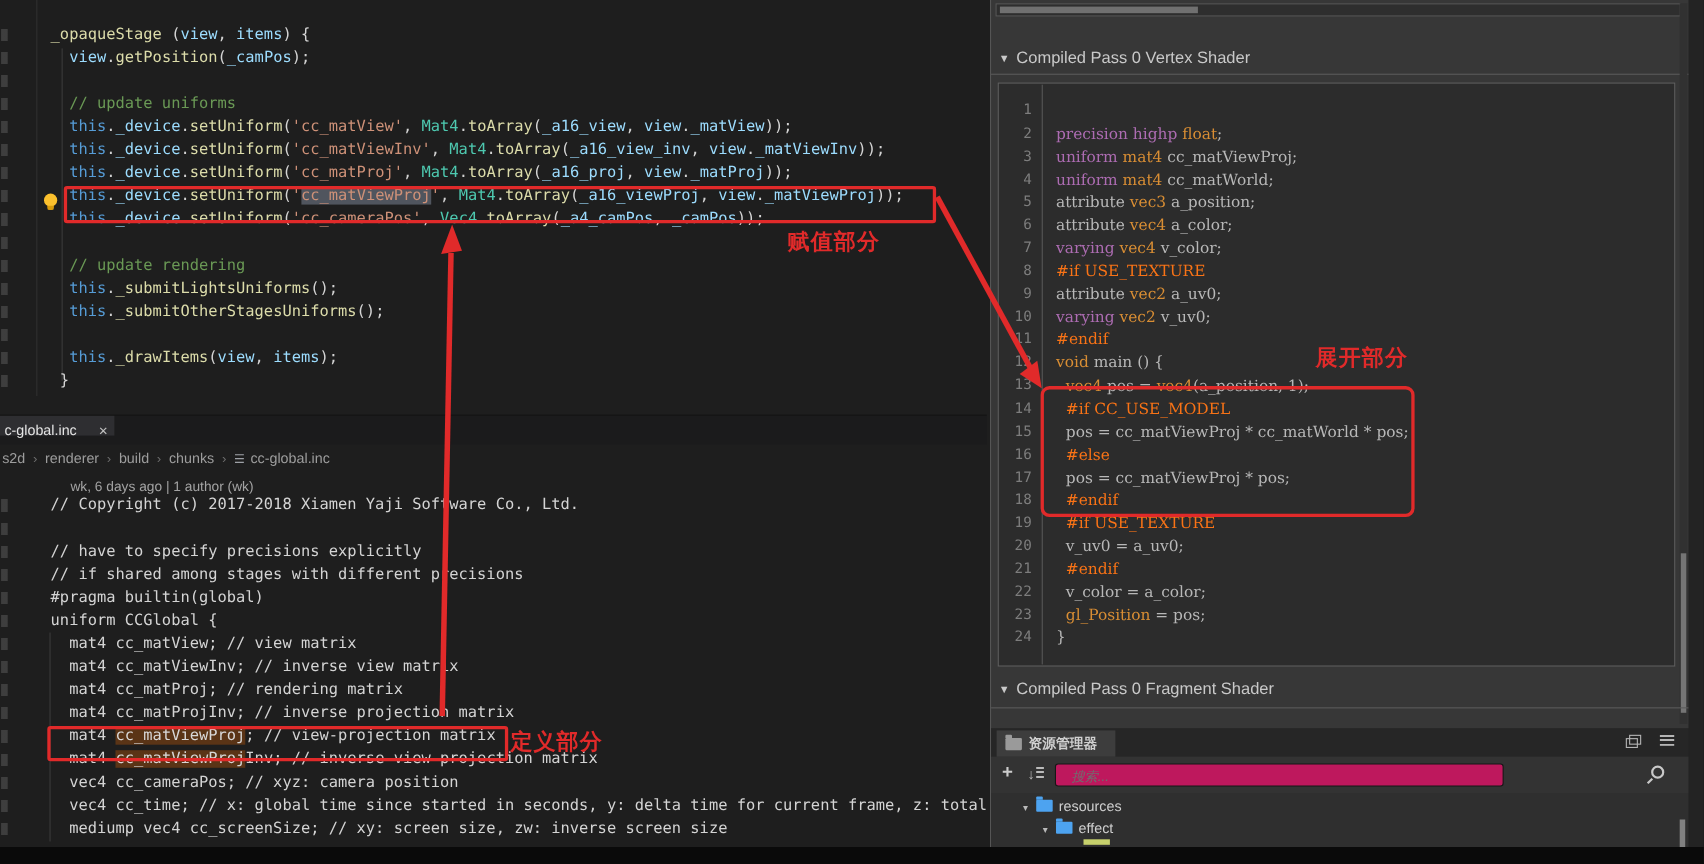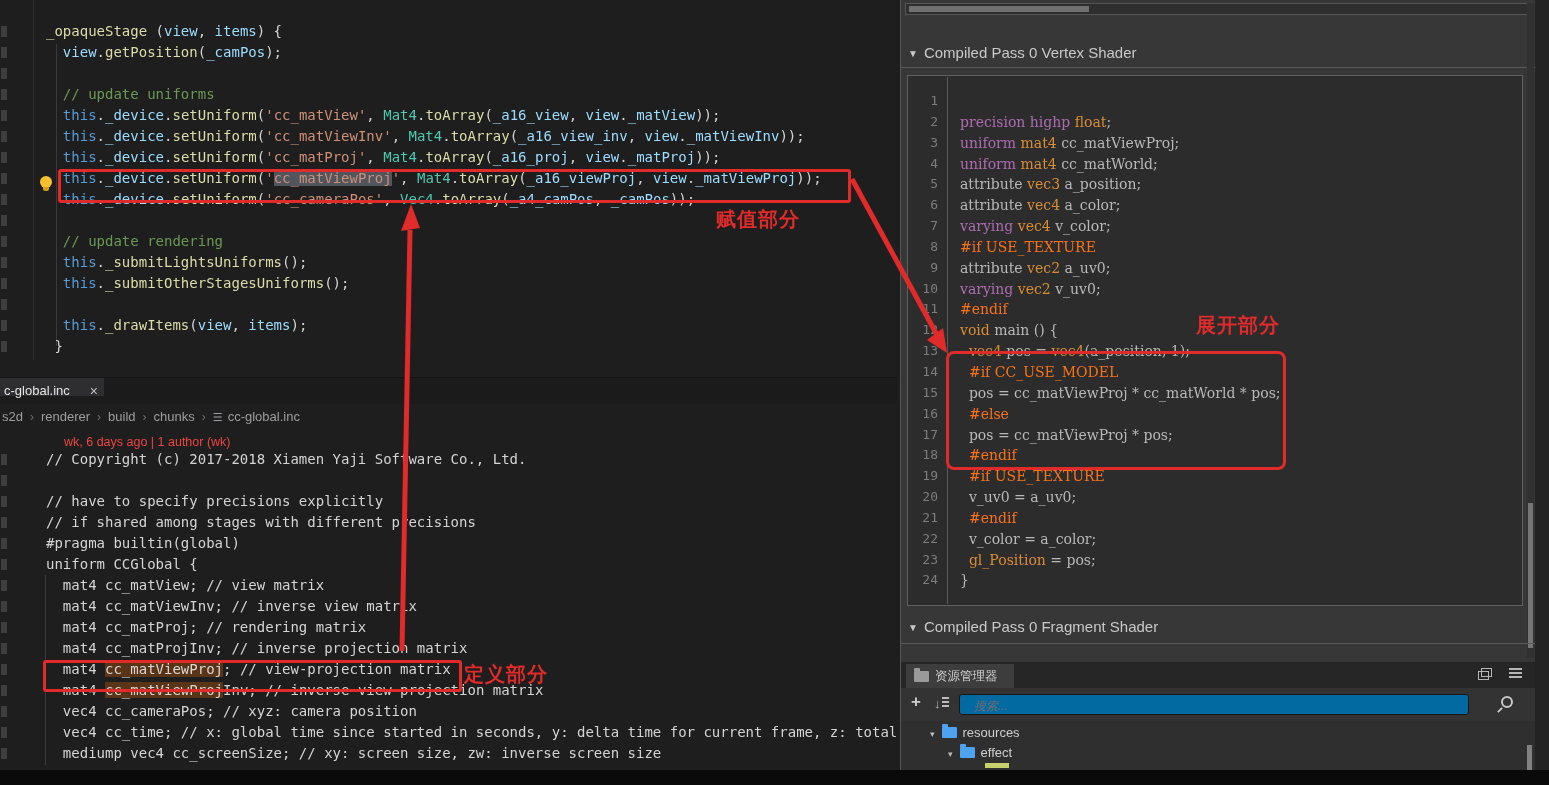--- a/index.html
+++ b/index.html
@@ -22,21 +22,21 @@
   .bulb{position:absolute;left:40px;top:176px;width:12px;height:12px;background:#fbc02d;border-radius:50%;}
   .bulb::after{content:'';position:absolute;left:3px;top:11px;width:6px;height:4px;background:#d79b0c;border-radius:0 0 2px 2px;}
   
   .tabbar{position:absolute;left:0;top:377px;width:897px;height:26px;background:#1b1b1c;border-top:1px solid #141414;}
   .tab-active{position:absolute;left:0;top:0;width:104px;height:18px;background:#2e2e31;color:#e4e4e4;
      font-size:13px;line-height:26px;padding-left:4px;box-sizing:border-box;}
   .tab-close{position:absolute;right:6px;top:0;color:#c0c0c0;font-size:14px;cursor:pointer;}
   .breadcrumb{position:absolute;left:2px;top:405px;height:24px;line-height:24px;font-size:13px;color:#9d9d9d;white-space:nowrap;}
   .bc-sep{color:#6f6f6f;padding:0 7px;font-size:12px;}
   .bc-fileicon{color:#9da0a6;font-size:11px;padding-right:5px;}
-  .blame{position:absolute;left:64px;top:435px;font-size:12.5px;color:#ef4444;}
+  .blame{position:absolute;left:64px;top:435px;font-size:12.5px;color:#a3a3a3;}
   
   .rpanel{position:absolute;left:900px;top:0;width:635px;height:770px;background:#373737;border-left:1px solid #555;}
   .router{position:absolute;left:1535px;top:0;width:14px;height:770px;background:#232323;}
   .hscroll{position:absolute;left:4px;top:3px;width:623px;height:12px;background:#2e2e2e;border:1px solid #565656;box-sizing:border-box;}
   .hscroll-thumb{position:absolute;left:3px;top:2px;width:180px;height:6px;background:#707070;}
   .sec-header{position:absolute;left:7px;font-size:15px;font-weight:normal;color:#c9c9c9;}
   .sec-header .tri{font-size:10px;color:#c9c9c9;padding-right:6px;vertical-align:1px;}
   .hrule{position:absolute;left:0;width:635px;height:1px;background:#5a5a5a;}
   .codeblock{position:absolute;left:6px;top:75px;width:616px;height:531px;background:#2c2c2c;
      border:1px solid #606060;box-sizing:border-box;overflow:hidden;}
@@ -47,36 +47,36 @@
   .rshader .lnum{display:inline-block;width:30px;min-width:30px;padding-right:9px;text-align:right;
       color:#7d7d7d;font-family:"DejaVu Sans Mono",monospace;font-size:13px;}
   .rshader .lcode{padding-left:13px;}
   .r-id{color:#b8b8b8}.r-kw{color:#ad6cb2}.r-type{color:#d98e34}.r-pre{color:#f97316}
   .vscroll-track{position:absolute;left:626px;top:3px;width:7px;height:655px;background:#313131;}
   .vscroll-thumb{position:absolute;left:627px;top:503px;width:5px;height:145px;background:#757575;}
   
   .assets{position:absolute;left:0;top:662px;width:635px;height:108px;background:#333333;}
   .assets-tabbar{position:absolute;left:0;top:0;width:635px;height:26px;background:#262626;}
   .assets-tab{position:absolute;left:5px;top:2px;width:108px;height:24px;background:#3d3d3d;
-      color:#d0d0d0;font-size:12.5px;line-height:24px;}
+      color:#d0d0d0;font-size:12.5px;line-height:24px;font-weight:bold;}
   .assets-tab .folder{margin:7px 6px 0 8px;float:left;}
   .folder{width:15px;height:11px;background:#4da3f0;border-radius:1px;position:relative;display:inline-block;}
   .folder::before{content:'';position:absolute;top:-3px;left:0;width:6px;height:3px;background:inherit;border-radius:1px 1px 0 0;}
   .folder.gray{background:#9a9a9a;}
   .win-icons{position:absolute;right:14px;top:6px;color:#b5b5b5;font-size:13px;}
   .floaticon{display:inline-block;width:9px;height:7px;border:1px solid #b5b5b5;position:relative;margin-right:16px;}
   .floaticon::before{content:'';position:absolute;left:2px;top:-4px;width:9px;height:7px;border:1px solid #b5b5b5;}
   .menuicon{display:inline-block;width:13px;height:10px;vertical-align:2px;
       background:repeating-linear-gradient(to bottom,#b5b5b5 0 2px,transparent 2px 4px);}
   .assets-toolbar{position:absolute;left:0;top:26px;width:635px;height:33px;background:#333333;}
   .plus{position:absolute;left:10px;top:4px;color:#cccccc;font-size:17px;font-weight:bold;}
   .sorticon{position:absolute;left:33px;top:8px;color:#bbbbbb;font-size:13px;}
   .sorticon .bars{display:inline-block;width:7px;height:11px;margin-left:1px;
       background:repeating-linear-gradient(to bottom,#bbbbbb 0 2px,transparent 2px 4px);}
-  .searchbox{position:absolute;left:58px;top:6px;width:510px;height:21px;background:#0369a1;
+  .searchbox{position:absolute;left:58px;top:6px;width:408px;height:21px;background:#be185d;
       border:1px solid #161616;border-radius:3px;box-sizing:border-box;}
   .searchbox input{width:100%;height:100%;background:transparent;border:none;outline:none;
       font-style:italic;font-size:12px;color:#bbbbbb;padding-left:14px;font-family:"Liberation Sans",sans-serif;}
   .searchbox input::placeholder{color:#6f6f6f;}
   .mag{position:absolute;left:600px;top:8px;width:8px;height:8px;border:2px solid #c9c9c9;border-radius:50%;}
   .mag::after{content:'';position:absolute;left:-4px;top:9px;width:2px;height:6px;background:#c9c9c9;transform:rotate(45deg);}
   .tree{position:absolute;left:0;top:59px;width:635px;height:49px;background:#2f2f2f;overflow:hidden;}
   .trow{position:absolute;height:20px;line-height:20px;font-size:13px;color:#cfcfcf;white-space:nowrap;}
   .trow .tri{color:#b9b9b9;font-size:9px;padding-right:7px;}
   .trow .folder{vertical-align:-1px;margin-right:6px;}

